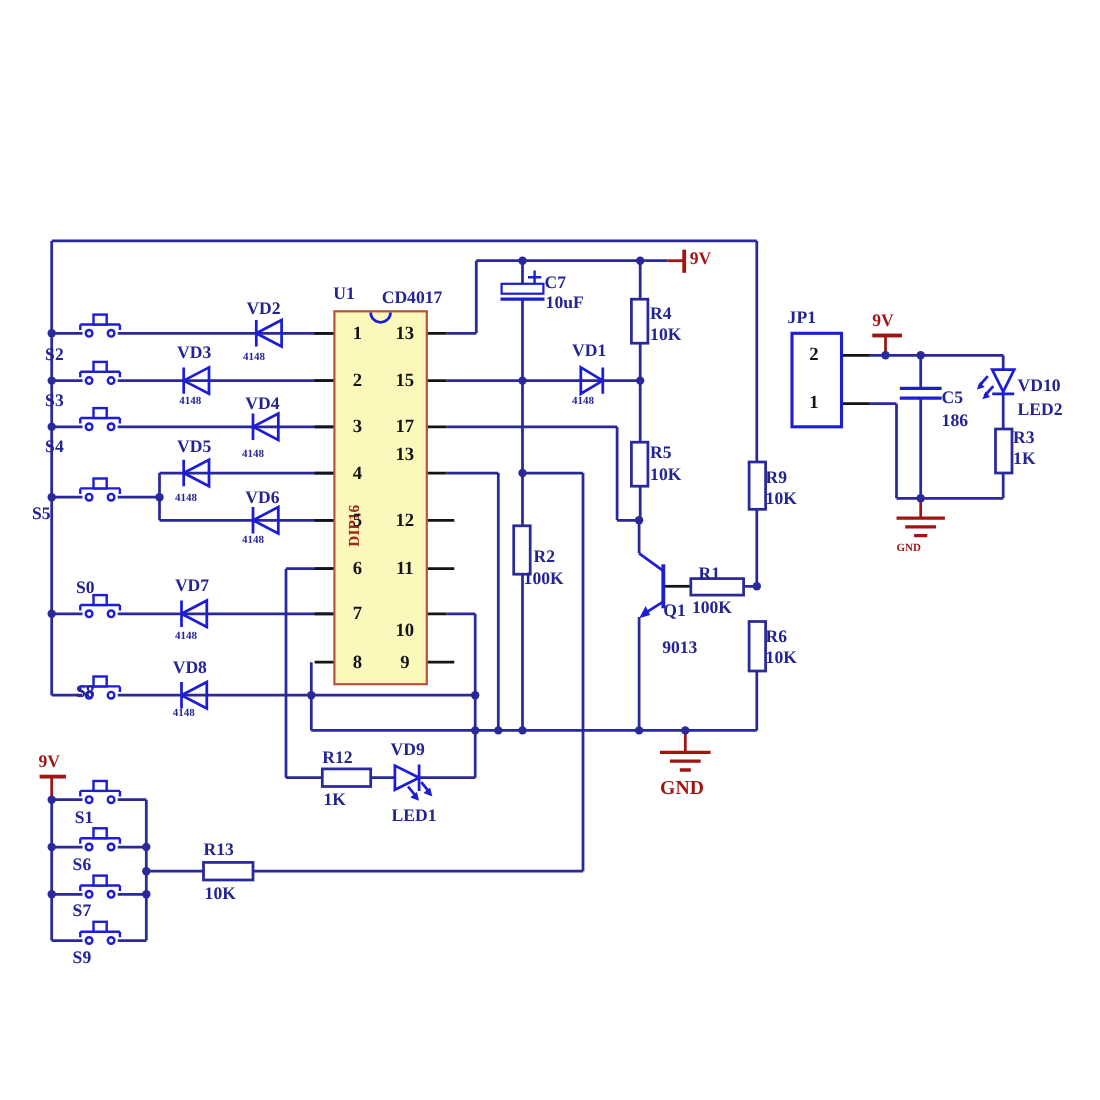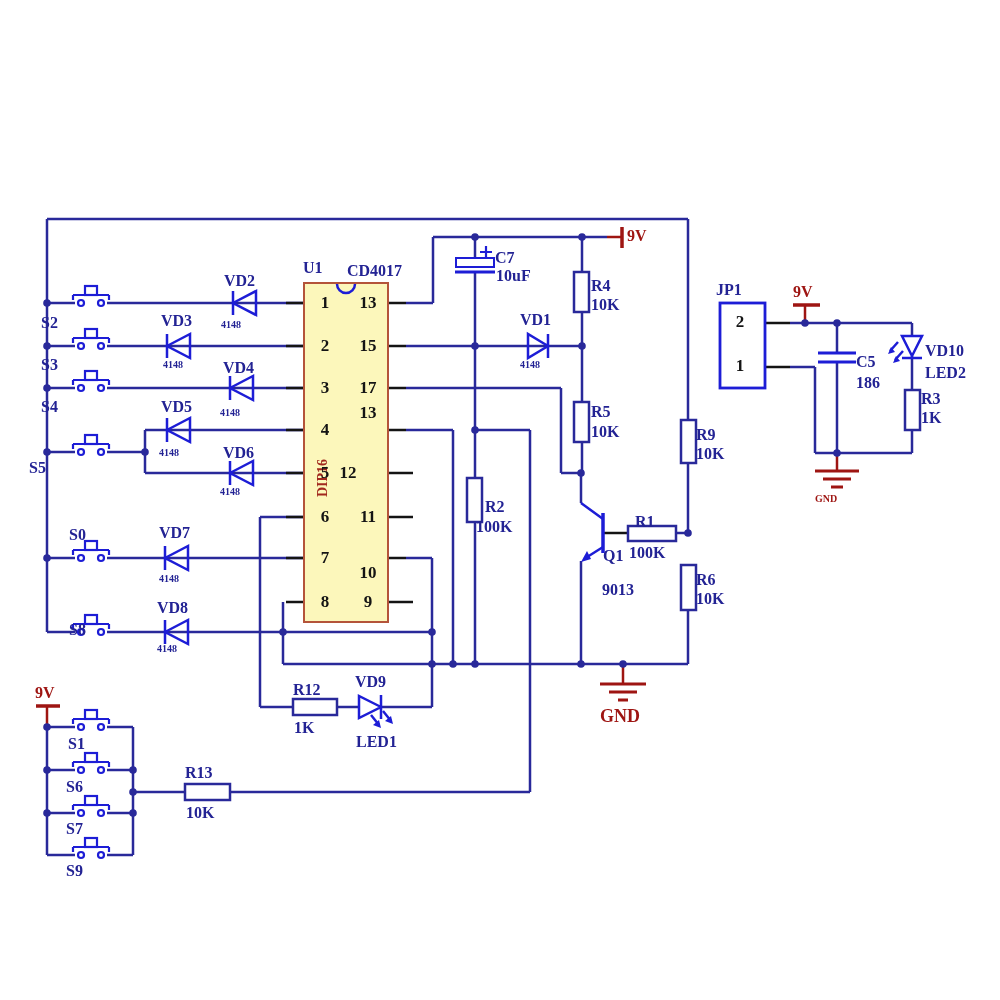--- a/index.html
+++ b/index.html
@@ -272,21 +272,21 @@
   <span class="pin" style="left:315px;top:379px">3</span>
   <span class="pin" style="left:315px;top:421px">4</span>
   <span class="pin" style="left:315px;top:464px">5</span>
   <span class="pin" style="left:315px;top:508px">6</span>
   <span class="pin" style="left:315px;top:549px">7</span>
   <span class="pin" style="left:315px;top:593px">8</span>
   <span class="pin rpin" style="left:354px;top:294px">13</span>
   <span class="pin rpin" style="left:354px;top:337px">15</span>
   <span class="pin rpin" style="left:354px;top:379px">17</span>
   <span class="pin rpin" style="left:354px;top:404px">13</span>
-  <span class="pin rpin" style="left:334px;top:464px">12</span>
+  <span class="pin rpin" style="left:354px;top:464px">12</span>
   <span class="pin rpin" style="left:354px;top:508px">11</span>
   <span class="pin rpin" style="left:354px;top:564px">10</span>
   <span class="pin rpin" style="left:354px;top:593px">9</span>
 
   <span class="t" style="left:224px;top:273px">VD2</span>
   <span class="t sm" style="left:221px;top:320px">4148</span>
   <span class="t" style="left:161px;top:313px">VD3</span>
   <span class="t sm" style="left:163px;top:360px">4148</span>
   <span class="t" style="left:223px;top:360px">VD4</span>
   <span class="t sm" style="left:220px;top:408px">4148</span>

